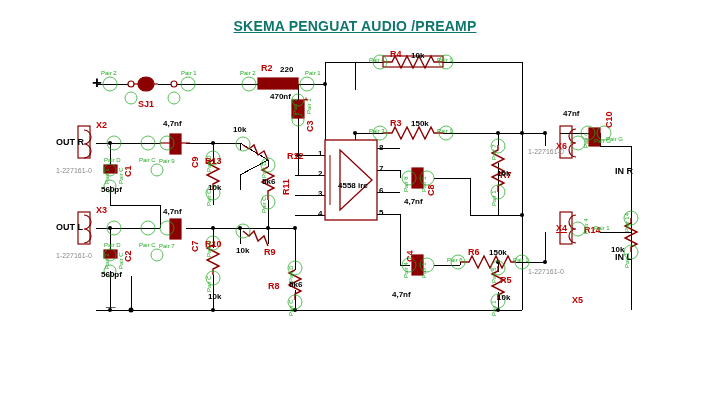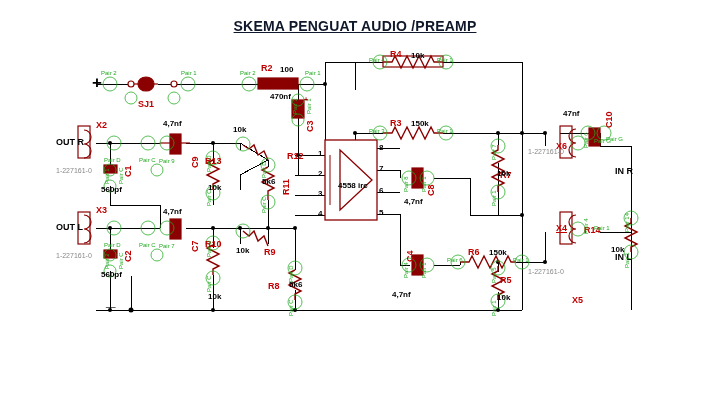--- a/index.html
+++ b/index.html
@@ -19,21 +19,21 @@
   }
   
   .title {
     position: absolute;
     left: 0;
     top: 18px;
     width: 710px;
     text-align: center;
     font-size: 14px;
     font-weight: bold;
-    color: #0f172a;
+    color: #0f766e;
     text-decoration: underline;
     letter-spacing: 0.2px;
   }
   
   .layer {
     position: absolute;
     left: 0;
     top: 0;
     width: 710px;
     height: 404px;
@@ -354,21 +354,21 @@
 
   <div class="lbl lbl-red" style="left:556px; top:224px;text-decoration:underline;">X4</div>
   <div class="lbl lbl-gray" style="left:528px; top:268px;">1-227161-0</div>
 
   <div class="lbl lbl-red" style="left:556px; top:142px;">X6</div>
   <div class="lbl lbl-gray" style="left:528px; top:148px;">1-227161-0</div>
 
   <div class="lbl lbl-red" style="left:572px; top:296px;">X5</div>
 
   <div class="lbl lbl-red" style="left:261px; top:64px;">R2</div>
-  <div class="lbl lbl-black-sm" style="left:280px; top:66px;">100</div>
+  <div class="lbl lbl-black-sm" style="left:280px; top:66px;">220</div>
 
   <div class="lbl lbl-red" style="left:390px; top:50px;">R4</div>
   <div class="lbl lbl-black-sm" style="left:411px; top:52px;">10k</div>
 
   <div class="lbl lbl-red" style="left:390px; top:119px;">R3</div>
   <div class="lbl lbl-black-sm" style="left:411px; top:120px;">150k</div>
 
   <div class="lbl lbl-red" style="left:468px; top:248px;">R6</div>
   <div class="lbl lbl-black-sm" style="left:489px; top:249px;">150k</div>
 

